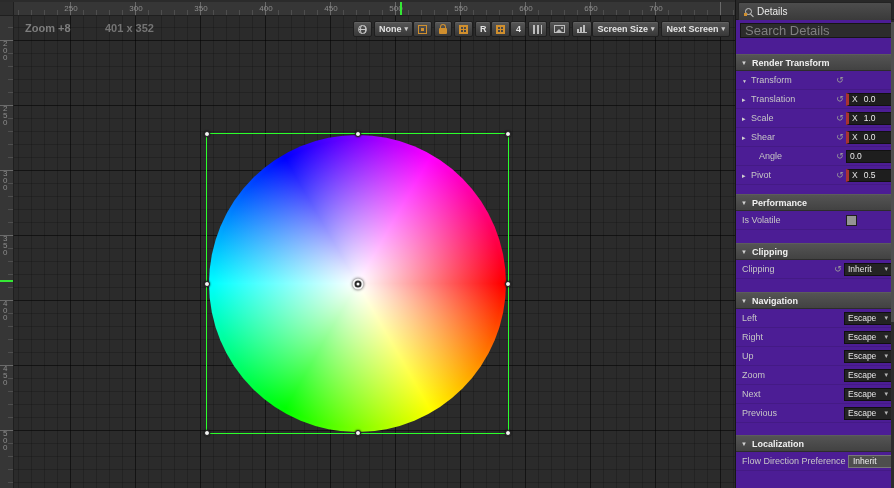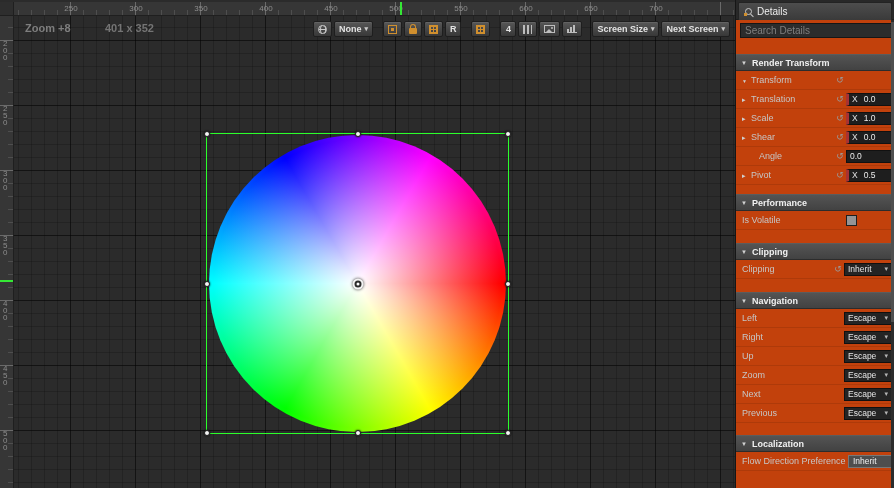--- a/index.html
+++ b/index.html
@@ -61,21 +61,21 @@
   }
   .selection-box { position:absolute; left:192px; top:117px; width:303px; height:301px; border:1px solid #2bff2b; }
   .handle { position:absolute; width:6px; height:6px; background:#f5f5f5; border:1px solid #1c1c1c; border-radius:50%; box-shadow:0 0 2px rgba(0,0,0,.9); transform:translate(-50%,-50%); }
   .h-tl{left:0;top:0} .h-tm{left:50%;top:0} .h-tr{left:100%;top:0}
   .h-ml{left:0;top:50%} .h-mr{left:100%;top:50%}
   .h-bl{left:0;top:100%} .h-bm{left:50%;top:100%} .h-br{left:100%;top:100%}
   .pivot-marker { position:absolute; left:50%; top:50%; transform:translate(-50%,-50%); width:11px; height:11px; border-radius:50%; background:#2b2b2b; border:2px solid #f2f2f2; box-shadow:0 0 3px rgba(0,0,0,.8); }
   .pivot-marker::after { content:""; position:absolute; left:50%; top:50%; width:3px; height:3px; margin:-1.5px 0 0 -1.5px; border-radius:50%; background:#fff; }
 
   
-  .dtoolbar { position:absolute; top:5px; right:5px; display:flex; align-items:center; gap:10px;justify-content:center; }
+  .dtoolbar { position:absolute; top:5px; right:5px; display:flex; align-items:center; gap:0;justify-content:center; }
   .tb-group { display:flex; gap:2px; }
   .tb-btn { height:16px; min-width:16px; padding:0 4px; display:flex; align-items:center; justify-content:center; gap:3px;
     background:linear-gradient(#575757,#383838); border:1px solid #1e1e1e; border-radius:2px;
     color:#e3e3e3; font-size:9px; font-weight:bold; box-shadow:inset 0 1px rgba(255,255,255,.08); cursor:default; }
   .caret::after { content:"▾"; font-size:7px; color:#c9c9c9; }
 
   .icon-globe { width:9px; height:9px; border:1px solid #c9c9c9; border-radius:50%; position:relative; }
   .icon-globe::before { content:""; position:absolute; left:0; right:0; top:3px; height:1px; background:#c9c9c9; }
   .icon-globe::after { content:""; position:absolute; top:-1px; bottom:-1px; left:50%; width:4px; margin-left:-2px; border-left:1px solid #c9c9c9; border-right:1px solid #c9c9c9; border-radius:50%; }
   .icon-anchor { width:9px; height:9px; border:1px solid #d08f2e; position:relative; }
@@ -86,35 +86,35 @@
     background-image:repeating-linear-gradient(to right,#d08f2e 0 1px,transparent 1px 3px),repeating-linear-gradient(to bottom,#d08f2e 0 1px,transparent 1px 3px); }
   .icon-columns { width:9px; height:9px; background-image:repeating-linear-gradient(to right,#bdbdbd 0 2px,transparent 2px 4px); }
   .icon-image { width:11px; height:8px; border:1px solid #bdbdbd; position:relative; overflow:hidden; }
   .icon-image::before { content:""; position:absolute; bottom:-1px; left:0; border-left:4px solid transparent; border-right:4px solid transparent; border-bottom:4px solid #bdbdbd; }
   .icon-image::after { content:""; position:absolute; top:1px; right:1px; width:2px; height:2px; border-radius:50%; background:#bdbdbd; }
   .icon-stats { width:10px; height:8px; border-bottom:1px solid #bdbdbd;
     background-image:linear-gradient(#bdbdbd,#bdbdbd),linear-gradient(#bdbdbd,#bdbdbd),linear-gradient(#bdbdbd,#bdbdbd);
     background-size:2px 3px,2px 5px,2px 7px; background-position:0 100%,3px 100%,6px 100%; background-repeat:no-repeat; }
 
   
-  .details-panel { position:absolute; left:735px; top:0; width:159px; height:488px; background:#c2410c; border-left:1px solid #161616; overflow:hidden; font-size:9px; color:#c9c9c9; }
+  .details-panel { position:absolute; left:735px; top:0; width:159px; height:488px; background:#4c1d95; border-left:1px solid #161616; overflow:hidden; font-size:9px; color:#c9c9c9; }
 
   .tab-strip { height:20px; background:#282828; border-bottom:1px solid #1c1c1c; padding:2px 2px 0; }
   .details-tab { height:18px; display:flex; align-items:center; gap:5px; padding:0 6px;
     background:linear-gradient(#4d4d4d,#3a3a3a); border:1px solid #232323; border-bottom:none; border-radius:2px 2px 0 0; color:#ececec; font-size:10px; }
   .icon-magnifier { width:7px; height:7px; border:1px solid #c9c9c9; border-radius:50%; position:relative; }
   .icon-magnifier::after { content:""; position:absolute; width:4px; height:1px; background:#c9c9c9; transform:rotate(45deg); bottom:-2px; right:-3px; }
   .icon-magnifier::before { content:""; position:absolute; left:-2px; bottom:-2px; width:3px; height:3px; background:#d08f2e; }
 
   .name-row { display:flex; align-items:center; gap:4px; height:20px; padding:0 0 0 5px; margin-top:3px; }
   .diamond-icon::before { content:"◆"; color:#b8b8b8; font-size:8px; }
   .name-input { flex:1; height:15px; background:#232323; border:1px solid #121212; color:#ededed; font-size:9px; font-family:"Liberation Sans",sans-serif; padding:0 4px; }
 
   .search-row { padding:3px 0 3px 4px; }
-  .search-input { width:100%; height:15px; background:#2c2c2c; border:1px solid #161616; color:#d8d8d8; font-size:10px; font-family:"Liberation Sans",sans-serif; padding:0 4px; }
+  .search-input { width:100%; height:15px; background:#2c2c2c; border:1px solid #161616; color:#d8d8d8; font-size:13px; font-family:"Liberation Sans",sans-serif; padding:0 4px; }
   .search-input::placeholder { color:#7f7f7f; }
 
   .section-header { height:17px; display:flex; align-items:center; padding-left:16px; position:relative;
     background:linear-gradient(#545454,#424242); border-top:1px solid #5c5c5c; border-bottom:1px solid #2c2c2c;
     color:#f0f0f0; font-weight:bold; font-size:9px; }
   .section-header::before { content:"▼"; position:absolute; left:5px; top:5px; font-size:6px; color:#d2d2d2; }
   .mt-lg { margin-top:13px; } .mt-md { margin-top:9px; } .mt-sm { margin-top:12px; }
 
   .prop-row { display:flex; align-items:center; height:19px; padding:0 2px 0 6px; border-bottom:1px solid rgba(0,0,0,.10); }
   .prop-label { flex:1; color:#c6c6c6; white-space:nowrap; overflow:hidden; }

